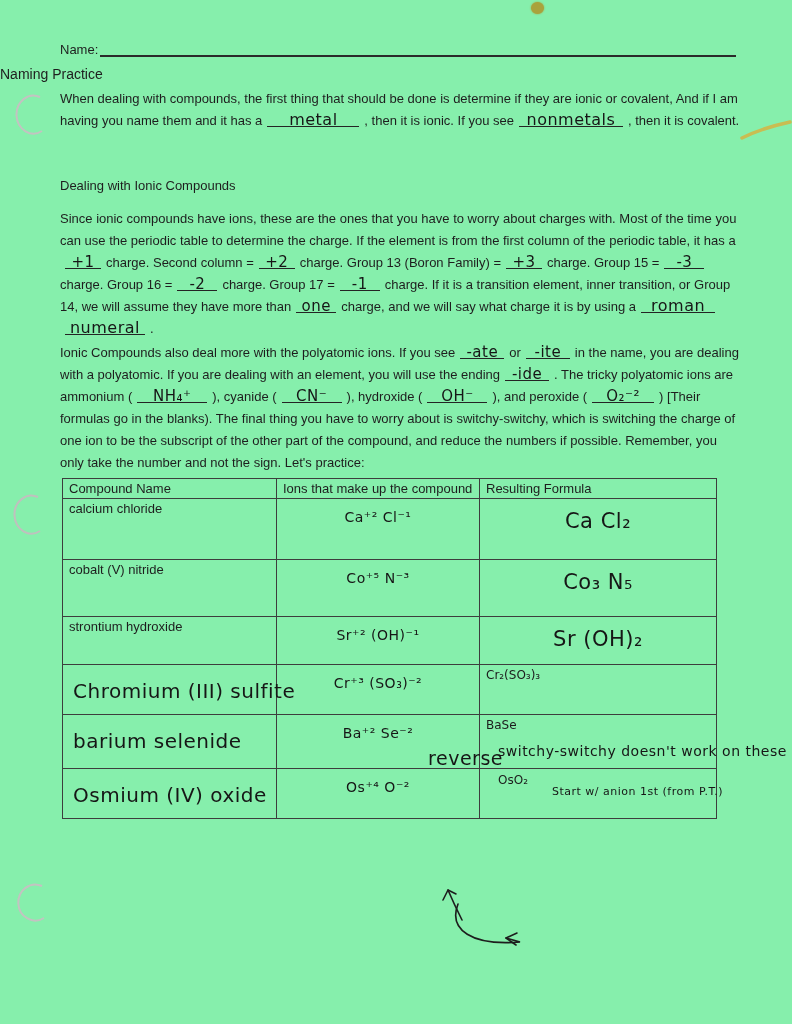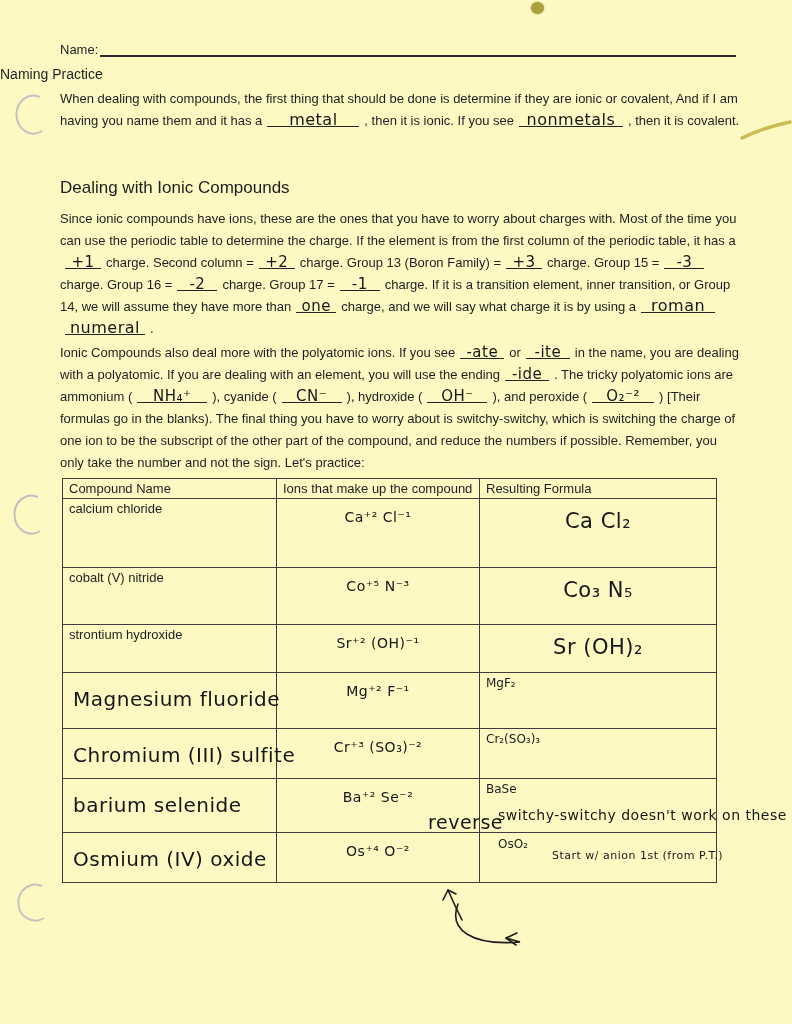--- a/index.html
+++ b/index.html
@@ -1,43 +1,43 @@
 <!DOCTYPE html>
 <html><head>
 <meta charset="utf-8">
 <style>
   html,body{margin:0;padding:0;background:#e8e8e6;}
   .sheet{
     position:relative;width:792px;height:1024px;margin:0 auto;
-    background:#fef9c3;overflow:hidden;
+    background:#86efac;overflow:hidden;
     font-family:"Liberation Sans",sans-serif;color:#1e1e1e;
   }
   .para{position:absolute;left:60px;width:680px;font-size:13px;line-height:22px;margin:0;}
-  .section-heading{position:absolute;left:60px;font-size:17px;}
+  .section-heading{position:absolute;left:60px;font-size:13px;}
   .title{position:absolute;top:66px;left:0;width:100%;font-size:14px;}
   
   .name-row{position:absolute;left:60px;top:40px;width:676px;display:flex;align-items:flex-end;}
   .name-row .label{font-size:13px;margin-right:2px;}
   .name-line{flex:1;border-bottom:2.5px solid #2a2a2a;height:15px;}
   
   .hw{font-family:"DejaVu Sans",sans-serif;color:#161616;letter-spacing:.5px;}
   .blank{display:inline-block;border-bottom:1.6px solid #242424;text-align:center;
          height:16px;margin:0 5px;vertical-align:baseline;}
   .blank .hw{display:inline-block;font-size:16px;margin-top:-5px;white-space:nowrap;}
   .blank .hw.sm{font-size:15px;}
   .w36{min-width:36px}.w40{min-width:40px}.w44{min-width:44px}.w60{min-width:60px}
   .w62{min-width:62px}.w70{min-width:70px}.w74{min-width:74px}.w80{min-width:80px}
   .w92{min-width:92px}.w104{min-width:104px}
   
   .ptable{position:absolute;left:62px;top:478px;border-collapse:collapse;table-layout:fixed;width:654px;}
   .ptable th,.ptable td{border:1px solid #3d3d3d;vertical-align:top;text-align:left;
       padding:2px 6px;font-weight:normal;font-size:13px;position:relative;}
   .ptable col.c1{width:214px}.ptable col.c2{width:203px}.ptable col.c3{width:237px}
   .ptable tr.hdr{height:20px;}
-  .ptable tr.r1{height:69px}.ptable tr.r2{height:57px}.ptable tr.r3{height:48px}
+  .ptable tr.r1{height:61px}.ptable tr.r2{height:57px}.ptable tr.r3{height:48px}
   .ptable tr.r4{height:58px}.ptable tr.r5{height:52px}.ptable tr.r6{height:56px}
   .ptable tr.r7{height:50px}.ptable tr.r8{height:54px}.ptable tr.r9{height:50px}
   .hw-ion{font-size:14px;text-align:center;margin-top:8px;white-space:nowrap;}
   .hw-form{font-size:21px;text-align:center;margin-top:8px;white-space:nowrap;}
   .hw-name{font-size:20px;margin-top:12px;padding-left:4px;white-space:nowrap;}
   .formula-printed{font-family:"DejaVu Sans",sans-serif;font-size:12px;color:#1c1c1c;}
   .note-reverse{position:absolute;right:-24px;top:32px;font-size:19px;white-space:nowrap;background:transparent;z-index:3;}
   .note-switchy{position:absolute;left:18px;top:28px;font-size:14px;white-space:nowrap;z-index:3;}
   .note-anion{position:absolute;left:72px;top:16px;font-size:11px;white-space:nowrap;z-index:3;}
   .os-formula{padding-left:12px;display:inline-block;margin-top:2px;}
@@ -120,29 +120,20 @@
     </tr>
     <tr class="r3">
       <td>strontium hydroxide</td>
       <td>
             <div class="hw hw-ion">Sr⁺² (OH)⁻¹</div>
           </td>
       <td>
             <div class="hw hw-form">Sr (OH)₂</div>
           </td>
     </tr>
-    <tr class="r6">
-      <td>
-            <div class="hw hw-name">Magnesium fluoride</div>
-          </td>
-      <td>
-            <div class="hw hw-ion">Mg⁺² F⁻¹</div>
-          </td>
-      <td><span class="formula-printed">MgF₂</span></td>
-    </tr>
     <tr class="r7">
       <td>
             <div class="hw hw-name">Chromium (III) sulfite</div>
           </td>
       <td>
             <div class="hw hw-ion">Cr⁺³ (SO₃)⁻²</div>
           </td>
       <td><span class="formula-printed">Cr₂(SO₃)₃</span></td>
     </tr>
     <tr class="r8">

